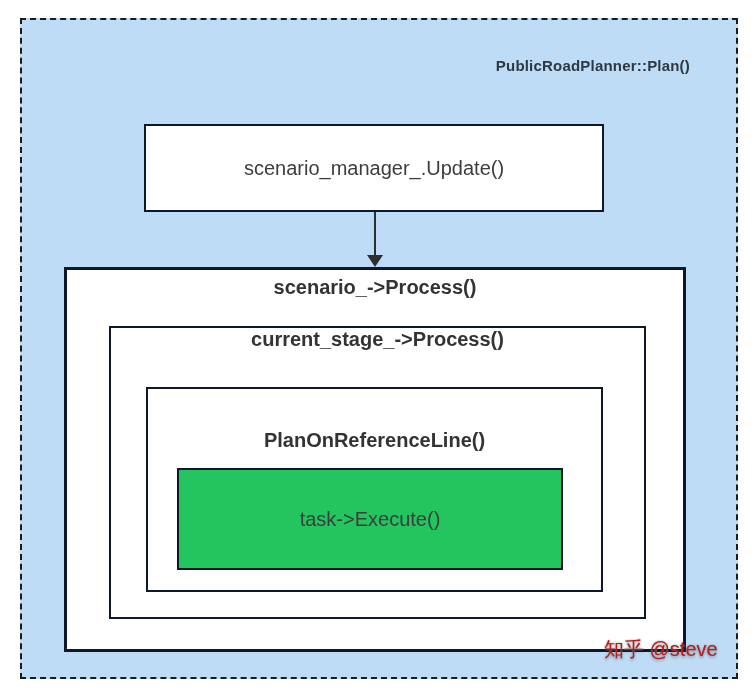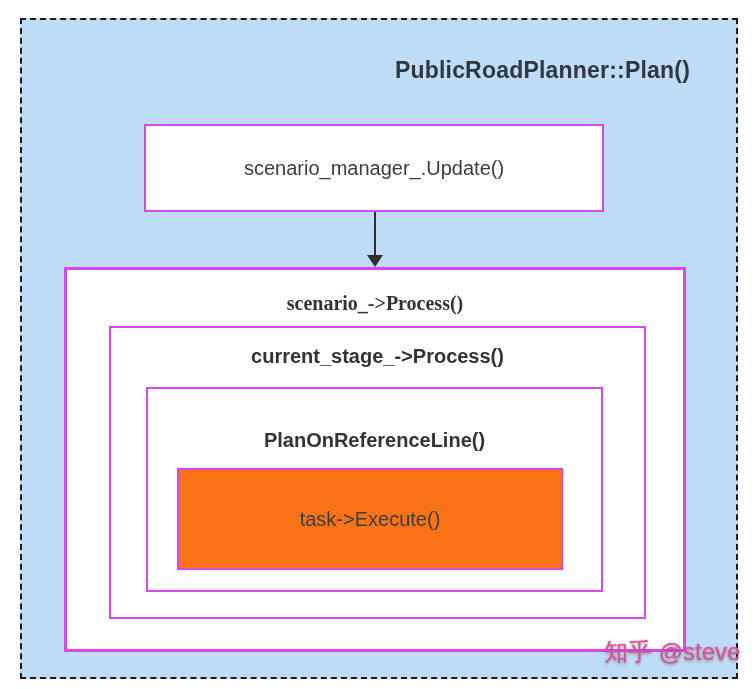--- a/index.html
+++ b/index.html
@@ -17,29 +17,29 @@
   .frame {
     position: absolute;
     left: 20px; top: 18px;
     width: 718px; height: 661px;
     background: #bedcf5;
     border: 2px dashed #1b1b1b;
   }
   .diagram-title {
     position: absolute;
     top: 37px; right: 46px;
-    font-size: 23px;
+    font-size: 15px;
     font-weight: bold;
     color: #2f3842;
     letter-spacing: 0.2px;
   }
   .box {
     position: absolute;
     background: #ffffff;
-    border: 2px solid #d946ef;
+    border: 2px solid #0f172a;
   }
   .box-heading {
     display: block;
     text-align: center;
     font-size: 20px;
     font-weight: bold;
     color: #333333;
   }
   .update-box {
     left: 122px; top: 104px;
@@ -60,46 +60,46 @@
     width: 0; height: 0;
     border-left: 8px solid transparent;
     border-right: 8px solid transparent;
     border-top: 12px solid #2f2f2f;
   }
   .scenario-box {
     left: 42px; top: 247px;
     width: 622px; height: 385px;
     border-width: 3px;
   }
-  .scenario-box .box-heading { padding-top: 22px; font-family: Liberation Serif, serif; }
+  .scenario-box .box-heading { padding-top: 6px; }
   .current-stage-box {
     left: 87px; top: 306px;
     width: 537px; height: 293px;
   }
-  .current-stage-box .box-heading { padding-top: 17px; }
+  .current-stage-box .box-heading { }
   .planref-box {
     left: 124px; top: 367px;
     width: 457px; height: 205px;
   }
   .planref-box .box-heading { padding-top: 40px; }
   .task-box {
     left: 155px; top: 448px;
     width: 386px; height: 102px;
-    background: #f97316;
+    background: #22c55e;
     display: flex; flex-direction: column;
     align-items: center; justify-content: center;
     font-size: 20px;
     color: #3d3d3d;
     line-height: 1.55;
   }
   .watermark {
     position: absolute;
     left: 604px; top: 636px;
-    font-size: 24px;
-    color: #ec4899;
+    font-size: 20px;
+    color: #b91c1c;
     white-space: nowrap;
     text-shadow: 0 0 2px rgba(130,130,130,0.9), 0 2px 3px rgba(0,0,0,0.25);
   }
 </style>
 </head>
 <body>
 
 <div class="canvas">
 
   <div class="frame">

